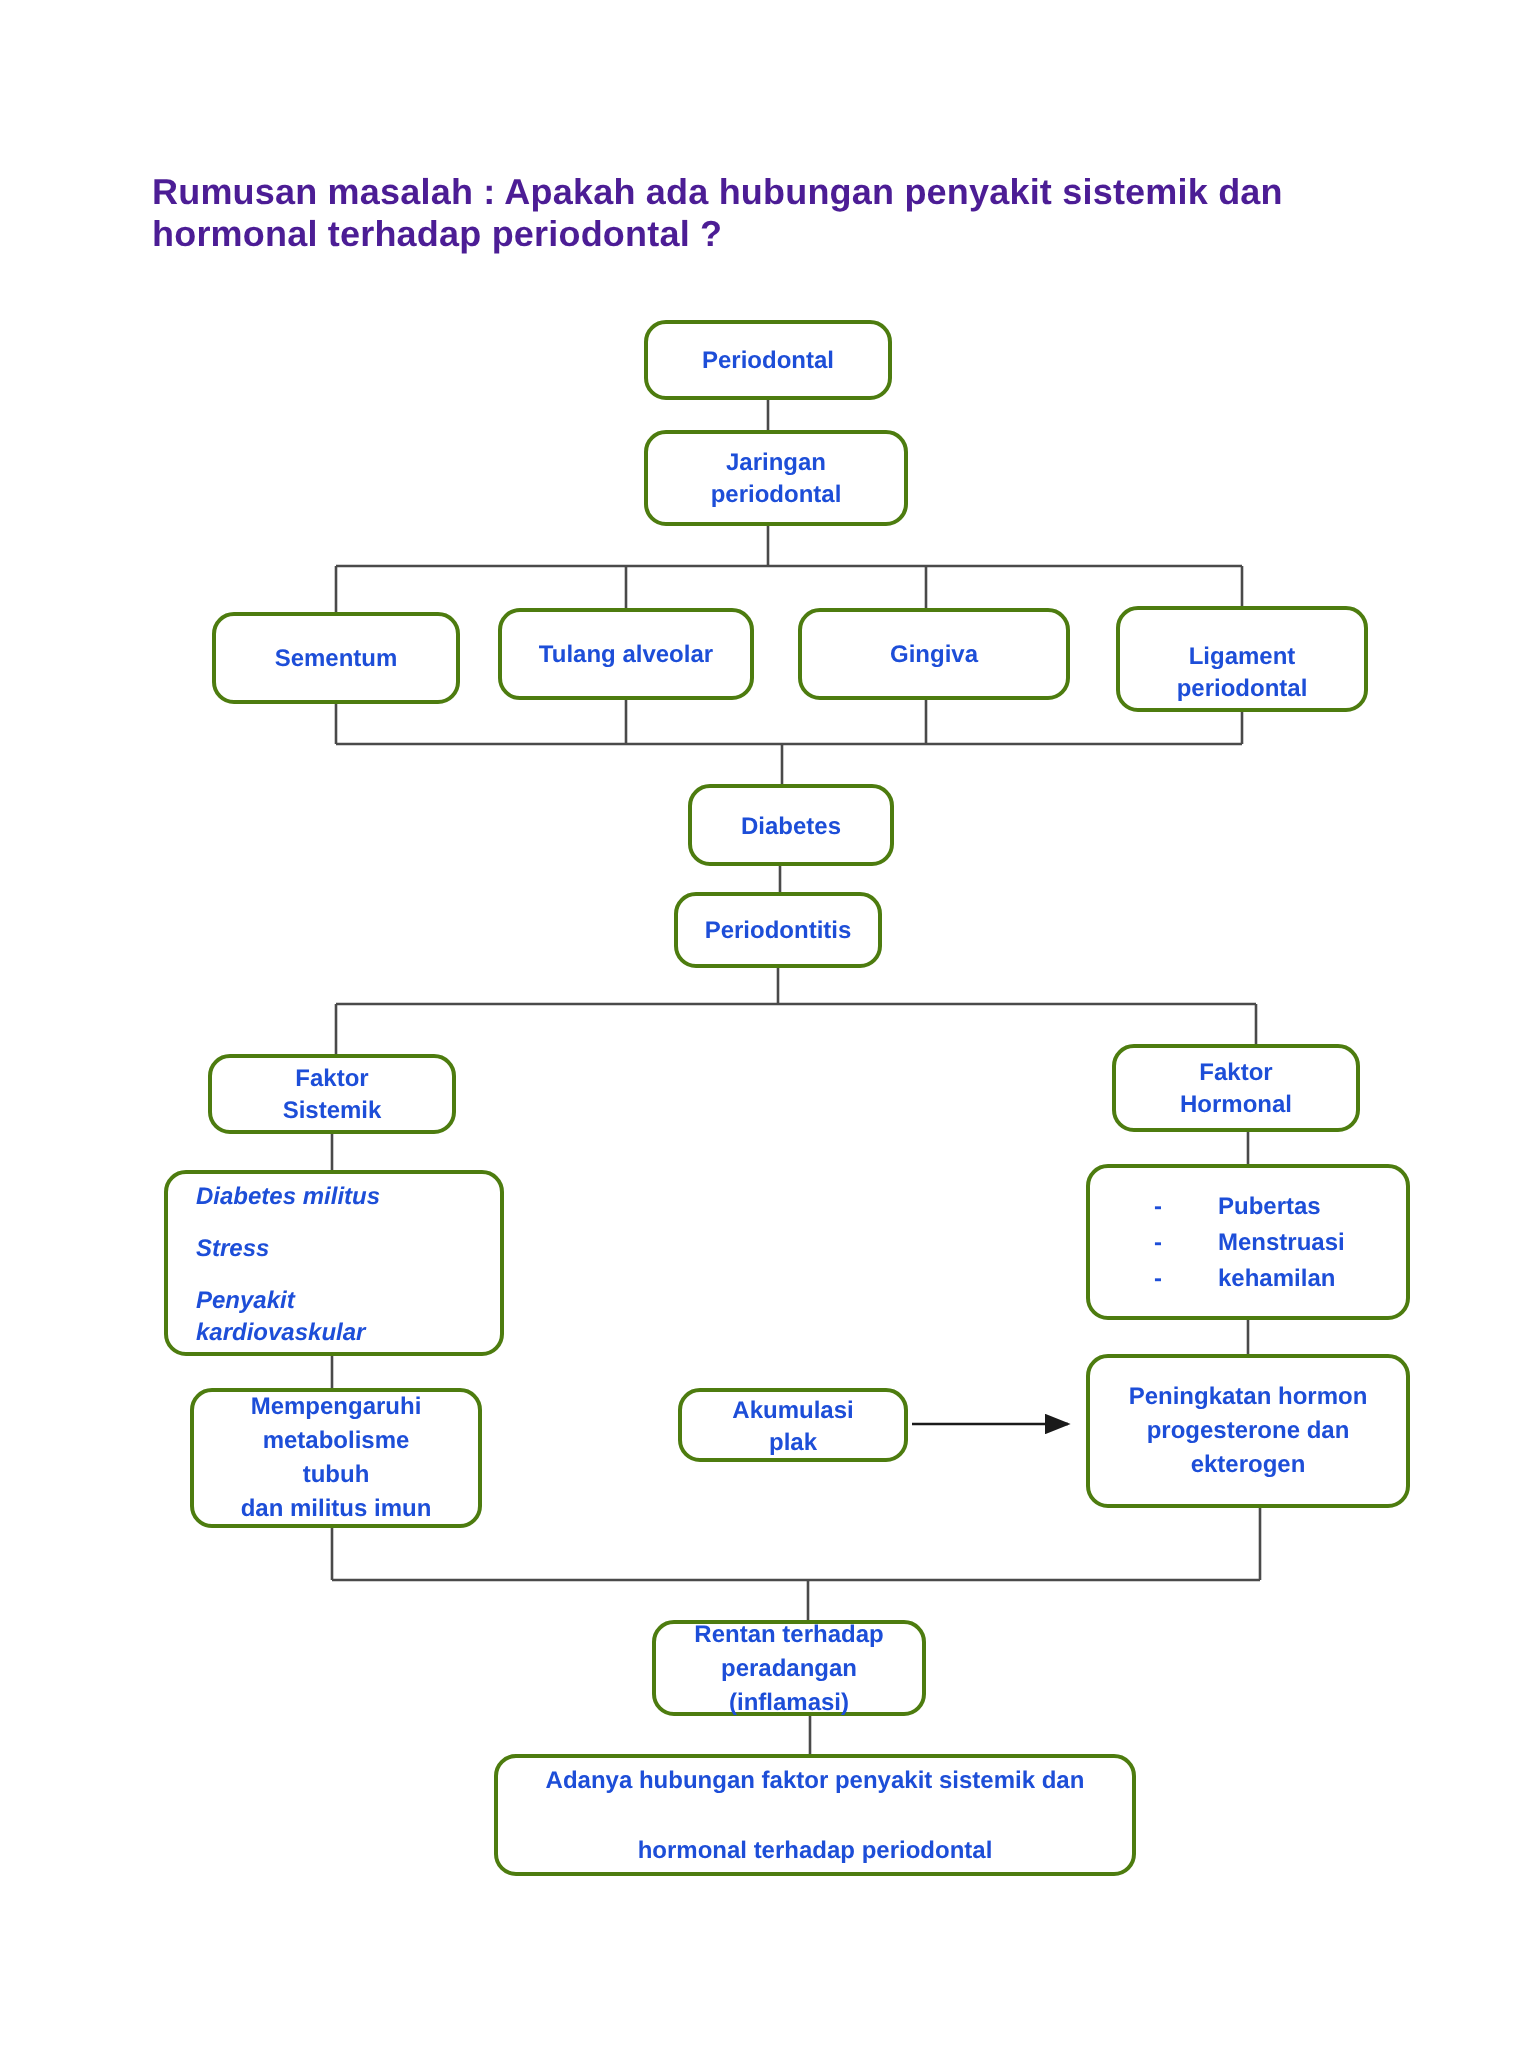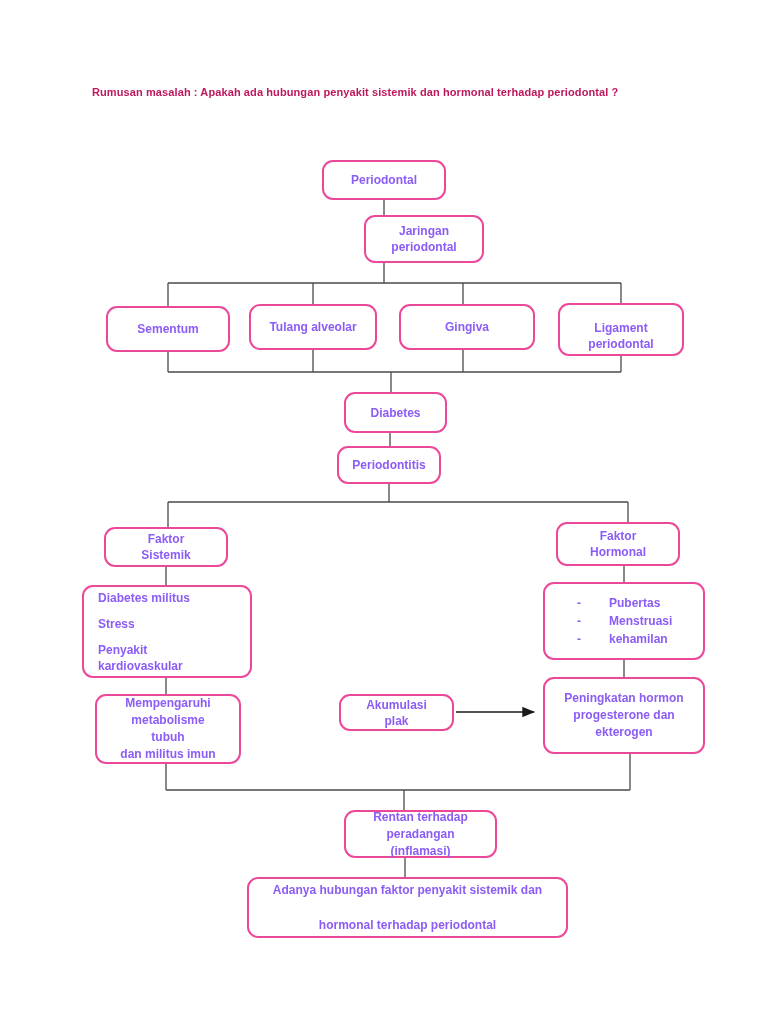--- a/index.html
+++ b/index.html
@@ -6,41 +6,41 @@
   .page{
     position:relative;
     width:768px;height:1024px;
     background:#ffffff;
     font-family:"Liberation Sans", sans-serif;
     overflow:hidden;
     margin:0 auto;
   }
   .title{
     position:absolute;
-    left:92px;top:86px;width:600px;
-    font-size:11px;font-weight:bold;color:#be185d;
+    left:76px;top:86px;width:600px;
+    font-size:18px;font-weight:bold;color:#4c1d95;
     letter-spacing:0.1px;
   }
   svg.connectors{position:absolute;left:0;top:0;z-index:1;}
   .node{
     position:absolute;
     box-sizing:border-box;
-    border:2px solid #ec4899;
+    border:2px solid #4d7c0f;
     border-radius:11px;
     background:#ffffff;
     display:flex;flex-direction:column;
     align-items:center;justify-content:center;
     text-align:center;
-    font-size:12px;font-weight:bold;color:#8b5cf6;
+    font-size:12px;font-weight:bold;color:#1d4ed8;
     line-height:16px;
     z-index:2;
     padding:2px 18px;
   }
   .node.left-align{align-items:flex-start;text-align:left;padding-left:14px;}
-  .node .gap-line{margin:5px 0;}
+  .node .gap-line{margin:5px 0;font-style:italic;}
   .list-row{display:flex;gap:26px;align-items:center;line-height:18px;}
   .list-row .dash{width:8px;text-align:center;}
 </style>
 </head>
 <body>
 
 <div class="page">
 
   <div class="title">Rumusan masalah : Apakah ada hubungan penyakit sistemik dan hormonal terhadap periodontal ?</div>
 
@@ -89,21 +89,21 @@
       <line x1="405" y1="857" x2="405" y2="878"></line>
 
       <line x1="456" y1="712" x2="534" y2="712" stroke="#1a1a1a" marker-end="url(#arrowhead)"></line>
     </g>
   </svg>
 
   <div class="node" style="left:322px;top:160px;width:124px;height:40px;">
     <span>Periodontal</span>
   </div>
 
-  <div class="node" style="left:322px;top:215px;width:120px;height:48px;margin-left:42px;">
+  <div class="node" style="left:322px;top:215px;width:132px;height:48px;">
     <span>Jaringan</span>
     <span>periodontal</span>
   </div>
 
   <div class="node" style="left:106px;top:306px;width:124px;height:46px;">
     <span>Sementum</span>
   </div>
 
   <div class="node" style="left:249px;top:304px;width:128px;height:46px;">
     <span>Tulang alveolar</span>
@@ -164,21 +164,21 @@
   <div class="node" style="left:339px;top:694px;width:115px;height:37px;">
     <span>Akumulasi plak</span>
   </div>
 
   <div class="node" style="left:543px;top:677px;width:162px;height:77px;line-height:17px;">
     <span>Peningkatan hormon</span>
     <span>progesterone dan</span>
     <span>ekterogen</span>
   </div>
 
-  <div class="node" style="left:344px;top:810px;width:153px;height:48px;line-height:17px;">
+  <div class="node" style="left:326px;top:810px;width:137px;height:48px;line-height:17px;">
     <span>Rentan terhadap</span>
     <span>peradangan (inflamasi)</span>
   </div>
 
   <div class="node" style="left:247px;top:877px;width:321px;height:61px;line-height:18px;gap:17px;">
     <span>Adanya hubungan faktor penyakit sistemik dan</span>
     <span>hormonal terhadap periodontal</span>
   </div>
 
 </div>

